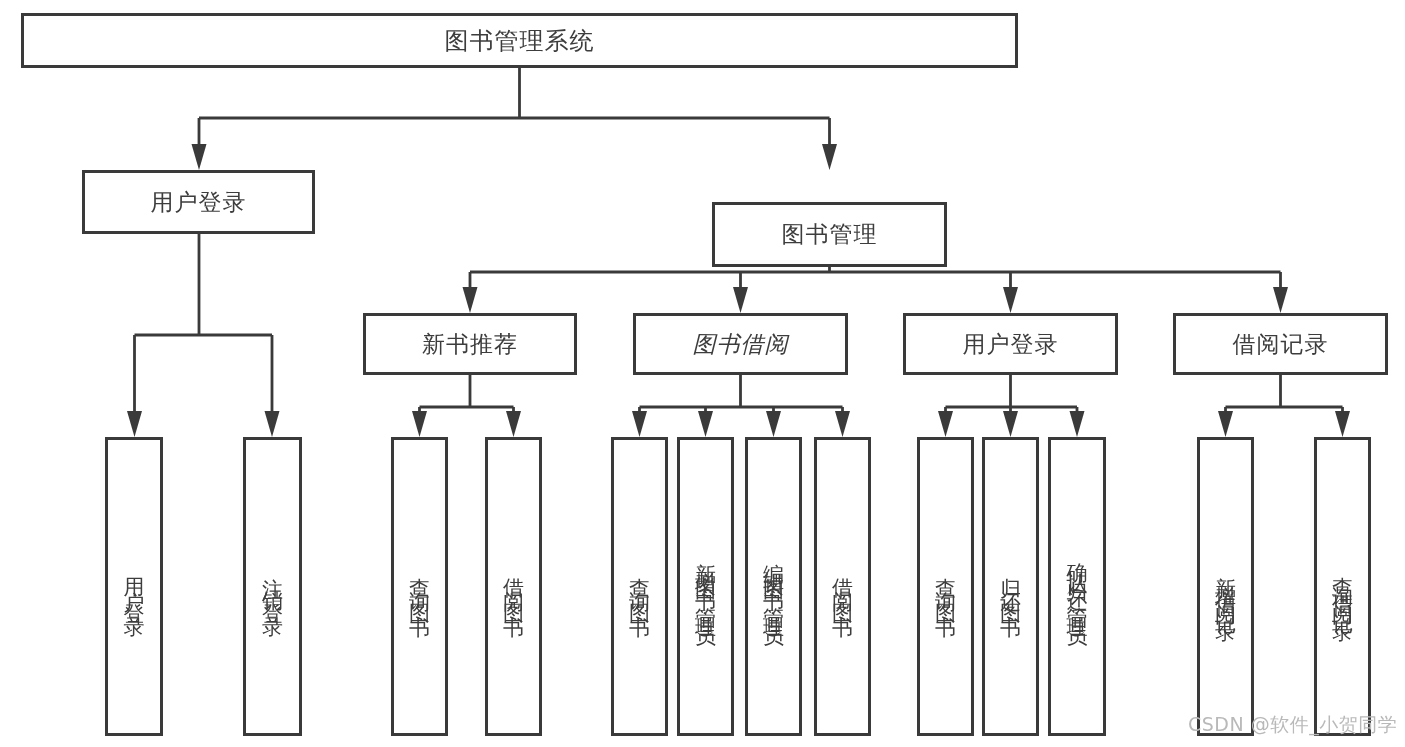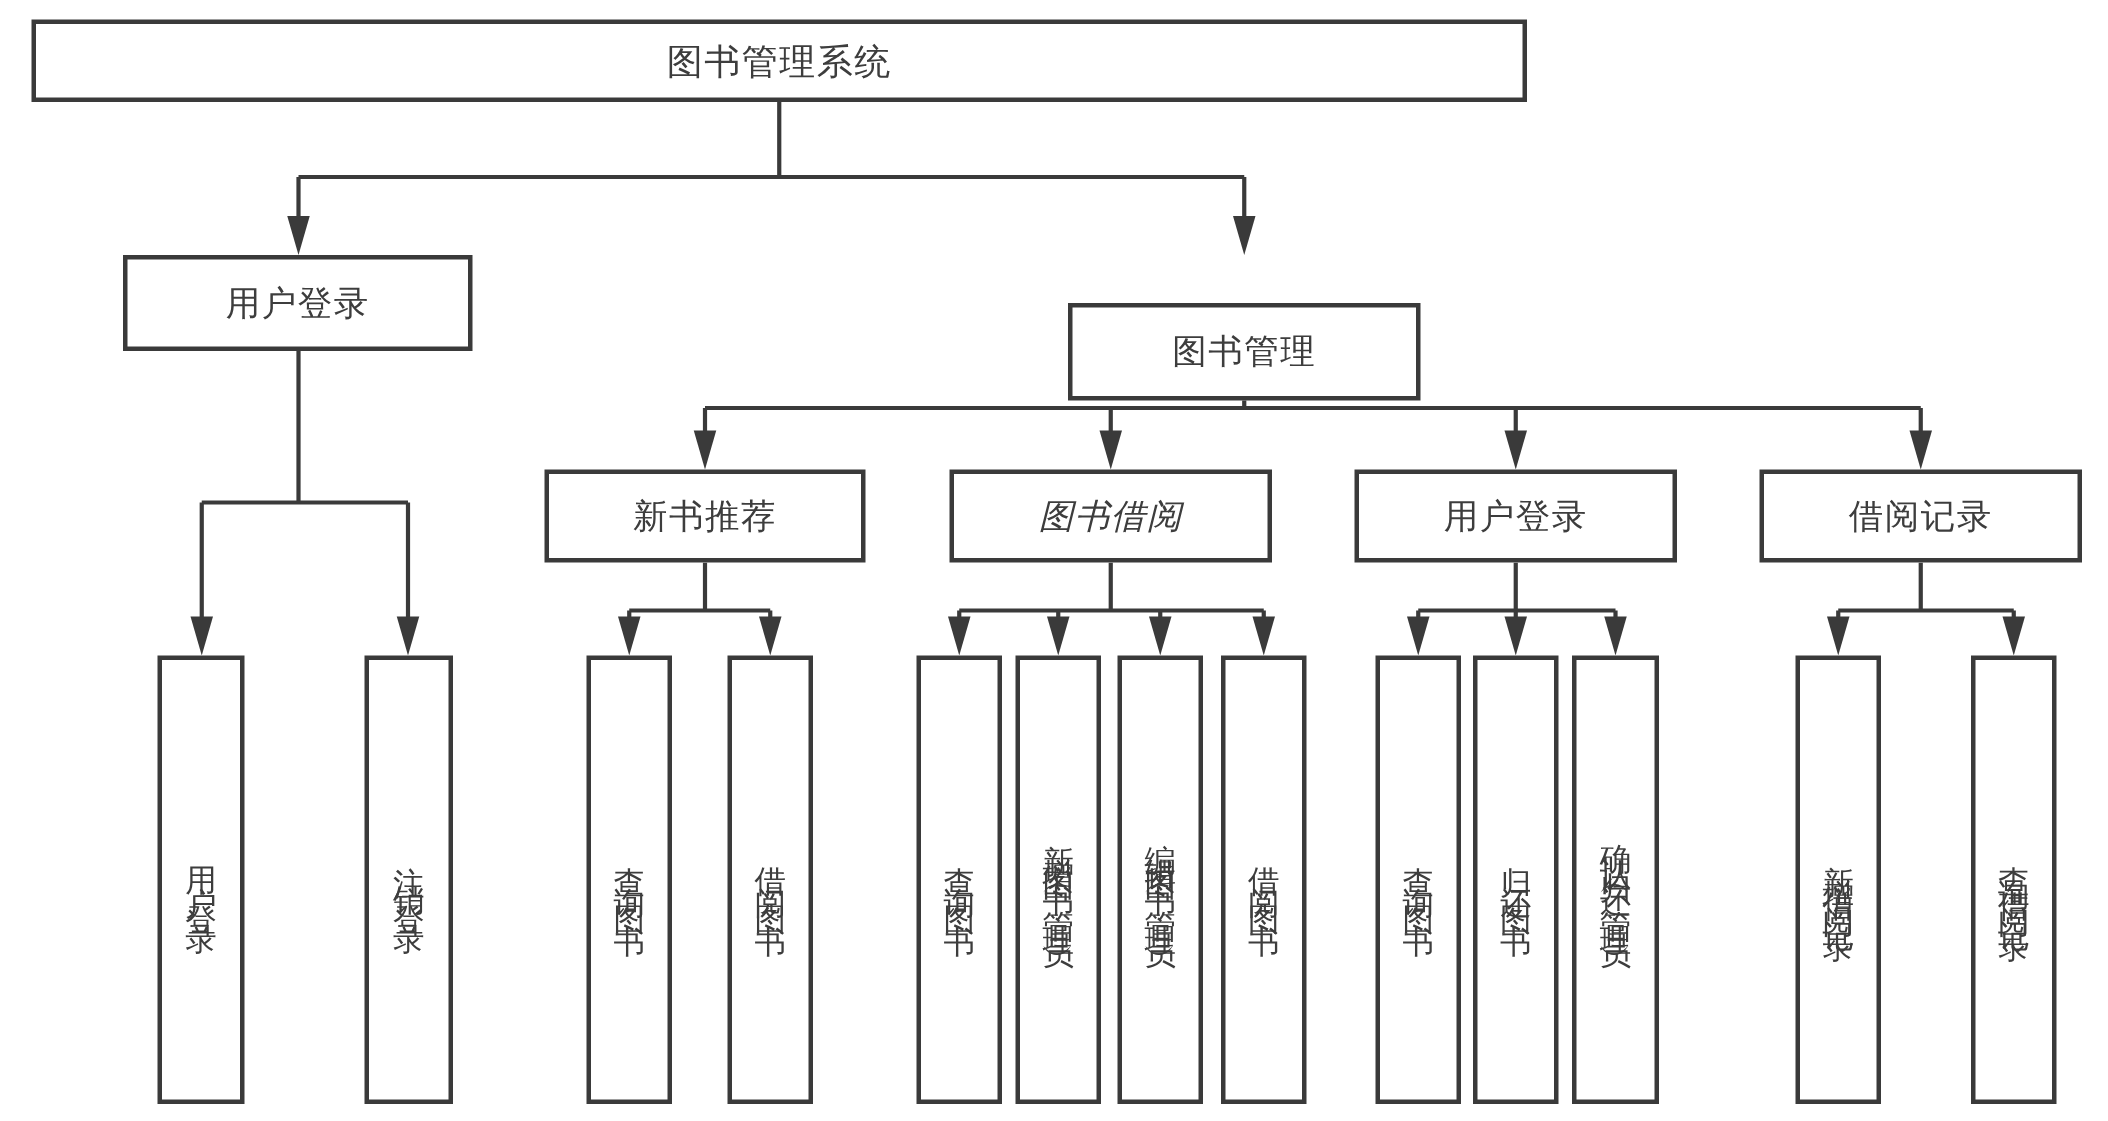--- a/index.html
+++ b/index.html
@@ -153,14 +153,15 @@
     <span class="vt">确认归还（管理员）</span>
   </div>
 
   <div class="box" style="left:1197px; top:437px; width:57px; height:299px;">
     <span class="vt">新增借阅记录</span>
   </div>
   <div class="box" style="left:1314px; top:437px; width:57px; height:299px;">
     <span class="vt">查询借阅记录</span>
   </div>
 
+  <div id="watermark">CSDN @软件_小贺同学</div>
 
 </div>
 
 </body></html>

